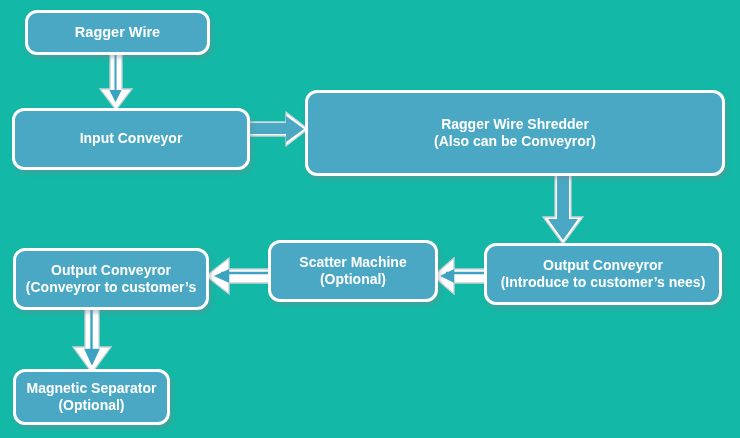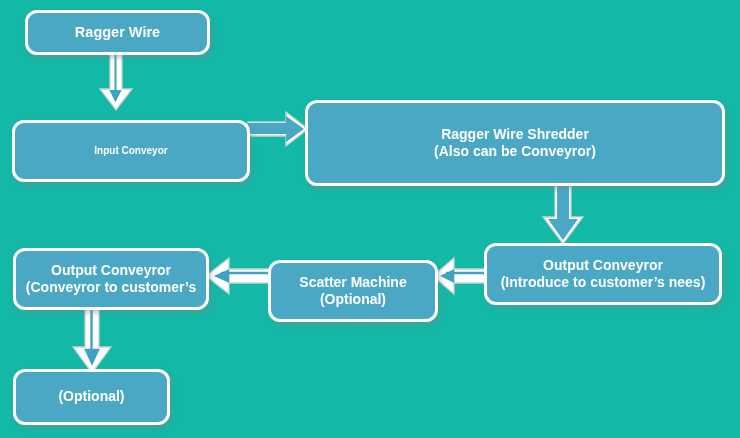--- a/index.html
+++ b/index.html
@@ -34,24 +34,24 @@
     text-align: center;
     line-height: 1.22;
     z-index: 3;
     overflow: hidden;
     white-space: nowrap;
   }
   .node .ln { display: block; }
 
   
   #node-ragger-wire      { left: 25px;  top: 10px;  width: 185px; height: 45px;  font-size: 14.5px; }
-  #node-input-conveyor   { left: 12px;  top: 120px; width: 238px; height: 62px;  font-size: 10px; }
-  #node-shredder         { left: 305px; top: 100px;  width: 420px; height: 86px;  font-size: 14px; }
+  #node-input-conveyor   { left: 12px;  top: 108px; width: 238px; height: 62px;  font-size: 14px; }
+  #node-shredder         { left: 305px; top: 90px;  width: 420px; height: 86px;  font-size: 14px; }
   #node-output-right     { left: 484px; top: 243px; width: 238px; height: 62px;  font-size: 14px; }
-  #node-scatter          { left: 268px; top: 260px; width: 170px; height: 62px;  font-size: 14px; }
+  #node-scatter          { left: 268px; top: 240px; width: 170px; height: 62px;  font-size: 14px; }
   #node-output-left      { left: 13px;  top: 248px; width: 196px; height: 62px;  font-size: 14px; }
   #node-magnetic         { left: 13px;  top: 369px; width: 157px; height: 56px;  font-size: 14px; }
 
   
   #node-output-left .ln { overflow: hidden; }
 
   
   .conn {
     position: absolute;
     z-index: 1;
@@ -127,16 +127,17 @@
     <span class="ln">Scatter Machine</span>
     <span class="ln">(Optional)</span>
   </div>
 
   <div class="node" id="node-output-left">
     <span class="ln">Output Conveyror</span>
     <span class="ln">(Conveyror to customer’s</span>
   </div>
 
   <div class="node" id="node-magnetic">
+    <span class="ln">Magnetic Separator</span>
     <span class="ln">(Optional)</span>
   </div>
 
 </div>
 
 </body></html>

